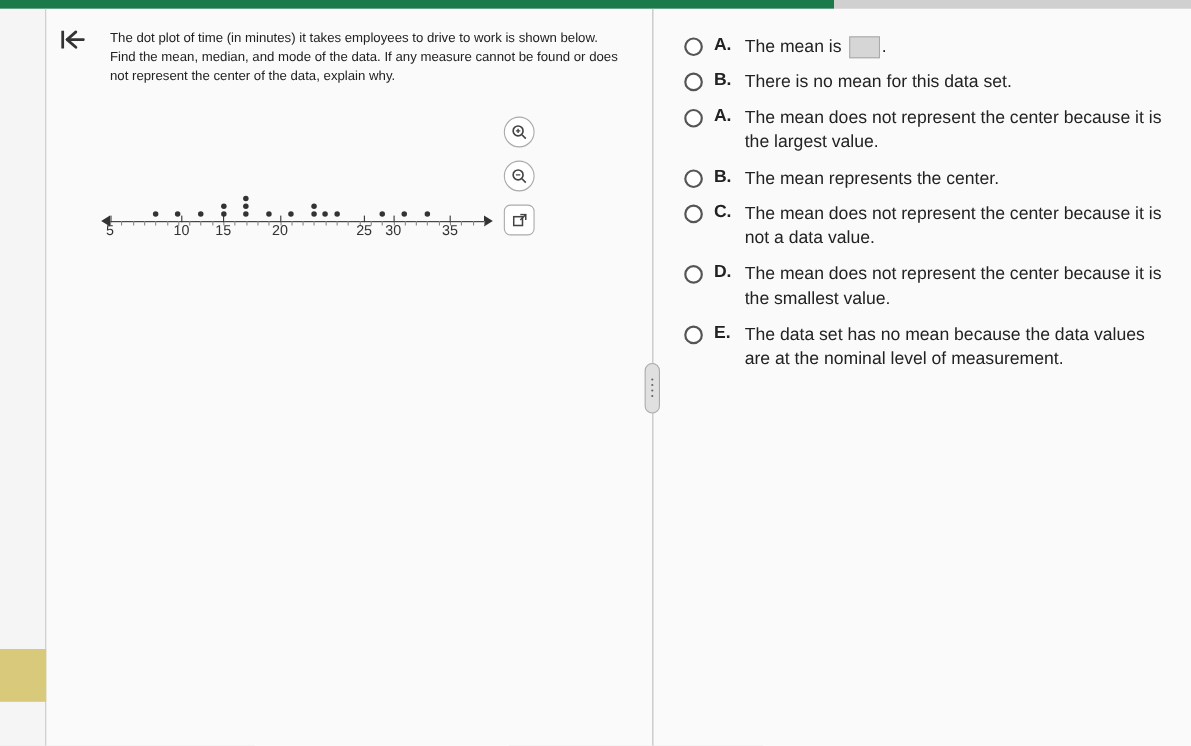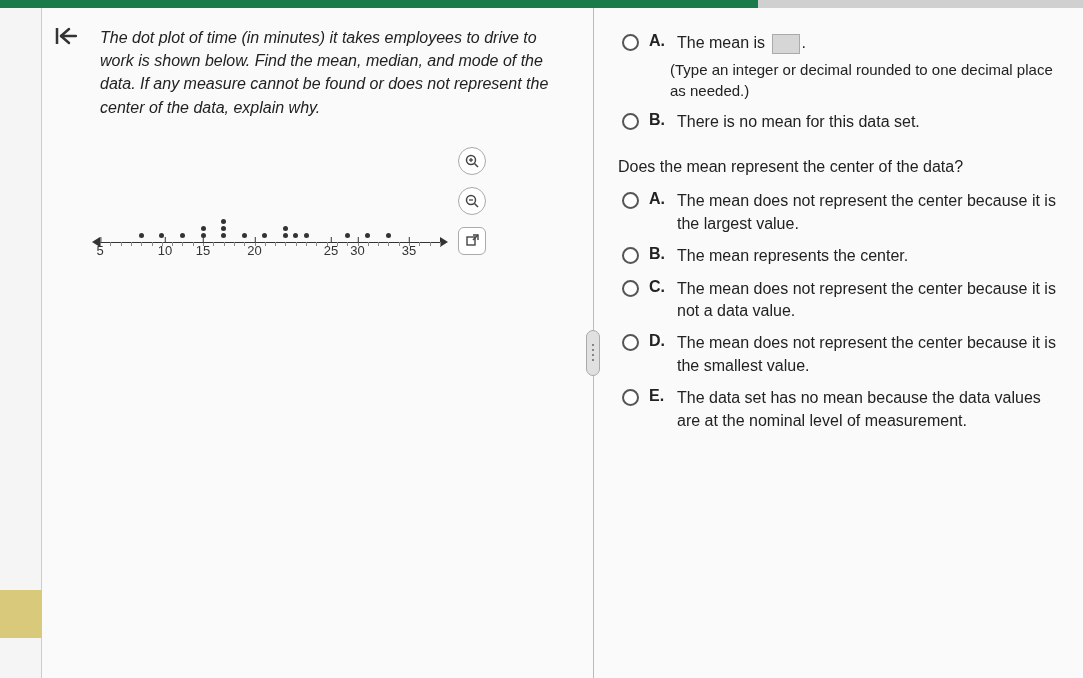--- a/index.html
+++ b/index.html
@@ -50,25 +50,24 @@
     width: 28px;
     height: 28px;
     display: flex;
     align-items: center;
     justify-content: center;
     color: #333;
     cursor: pointer;
   }
   .question-text {
     margin-left: 48px;
-    font-size: 16px;
+    font-size: 12px;
     line-height: 1.45;
     color: #222;
     margin-top: 8px;
-    font-style: italic;
   }
   .plot-wrap {
     margin-left: 48px;
     margin-top: 34px;
     position: relative;
     width: 340px;
   }
   .dot-plot {
     position: relative;
     height: 90px;
@@ -370,31 +369,29 @@
       <div class="opt-row">
         <div class="radio"></div>
         <div class="opt-label-row">
           <div class="opt-letter">A.</div>
           <div class="opt-text">
             <span>The mean is</span>
             <span class="answer-box"></span><span>.</span>
           </div>
         </div>
       </div>
-      <div class="sub-note">(Type an integer or decimal rounded to one decimal place as needed.)</div>
 
       <div class="opt-row">
         <div class="radio"></div>
         <div class="opt-label-row">
           <div class="opt-letter">B.</div>
           <div class="opt-text">There is no mean for this data set.</div>
         </div>
       </div>
 
-      <div class="q2">Does the mean represent the center of the data?</div>
 
       <div class="opt-row">
         <div class="radio"></div>
         <div class="opt-label-row">
           <div class="opt-letter">A.</div>
           <div class="opt-text">The mean does not represent the center because it is the largest value.</div>
         </div>
       </div>
       <div class="opt-row">
         <div class="radio"></div>

